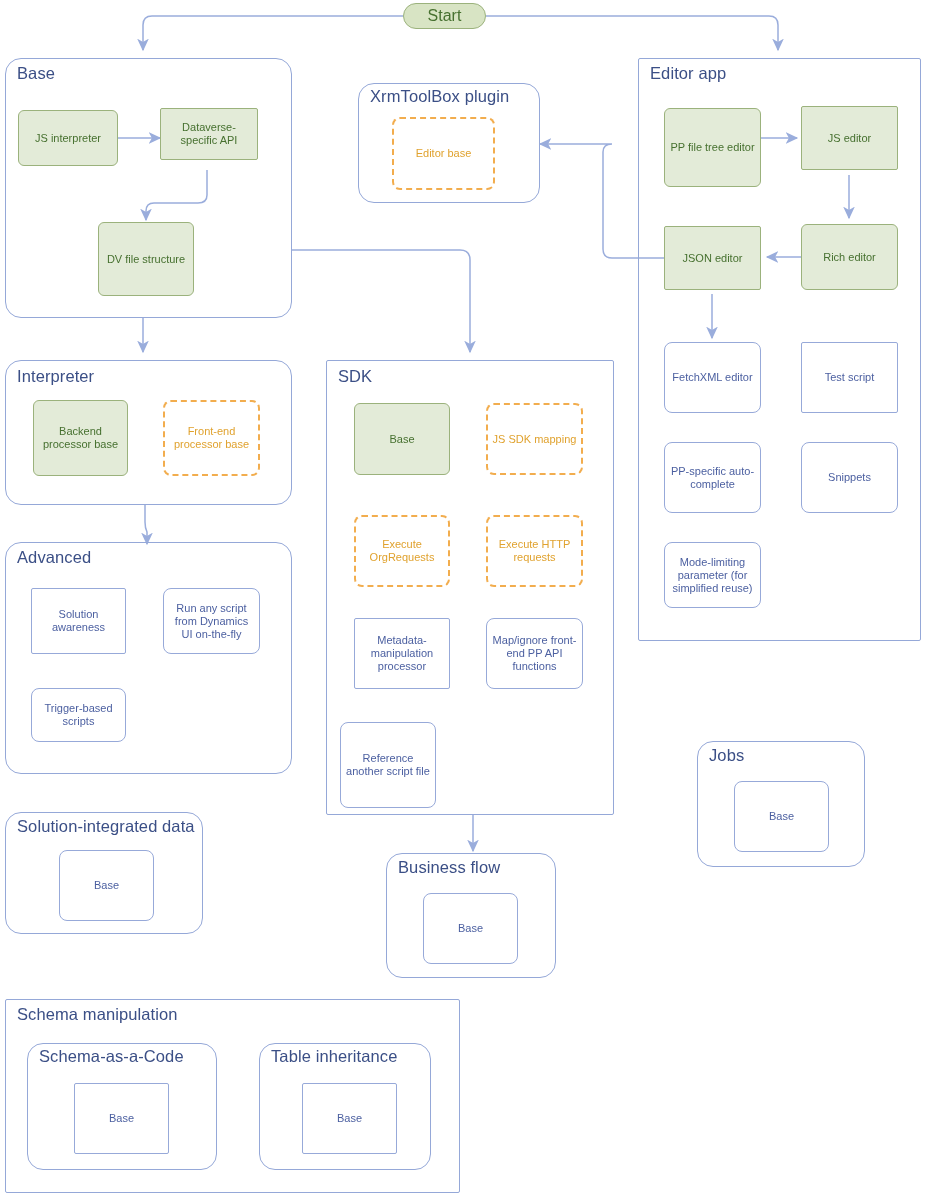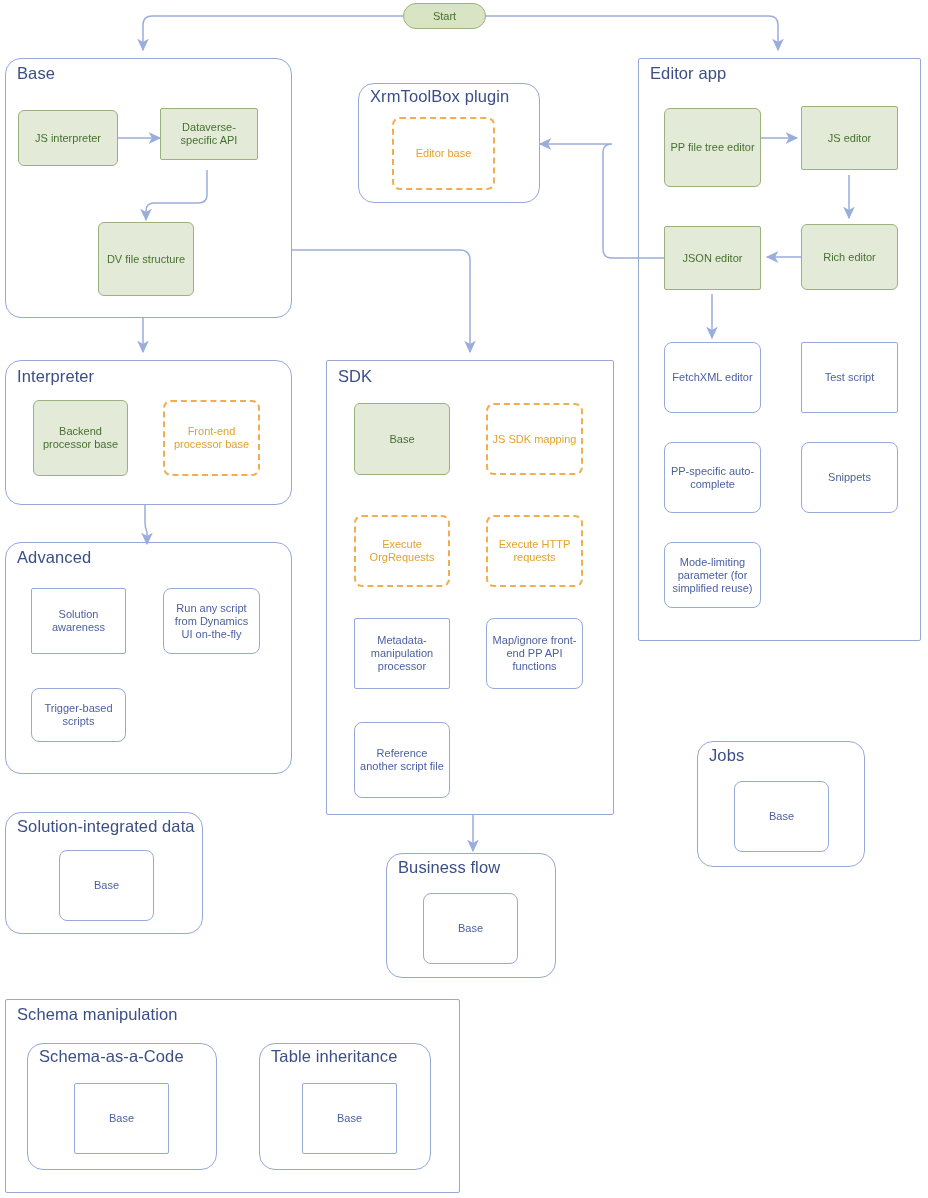--- a/index.html
+++ b/index.html
@@ -63,21 +63,21 @@
     border-radius:8px;
   }
   .start-node{
     position:absolute;
     box-sizing:border-box;
     display:flex;align-items:center;justify-content:center;
     background:#d8e4c4;
     border:1.3px solid #9bb27c;
     border-radius:14px;
     color:#46702f;
-    font-size:11px;
+    font-size:16px;
   }
   
   #wires{position:absolute;left:0;top:0;width:928px;height:1198px;pointer-events:none;}
   .wire{fill:none;stroke:#9aaddc;stroke-width:1.5px;}
   .ahead{fill:#9aaddc;}
 </style>
 </head>
 <body>
 
 <div id="canvas">
@@ -206,21 +206,21 @@
   </div>
   <div class="node dashed" style="left:486px;top:515px;width:97px;height:72px;">
     <span>Execute HTTP requests</span>
   </div>
   <div class="node plain sq" style="left:354px;top:618px;width:96px;height:71px;">
     <span>Metadata-manipulation processor</span>
   </div>
   <div class="node plain" style="left:486px;top:618px;width:97px;height:71px;">
     <span>Map/ignore front-end PP API functions</span>
   </div>
-  <div class="node plain" style="left:354px;top:722px;width:96px;height:76px;">
+  <div class="node plain" style="left:340px;top:722px;width:96px;height:86px;">
     <span>Reference another script file</span>
   </div>
 
   <div class="grp round" style="left:5px;top:812px;width:198px;height:122px;"></div>
   <div class="grp-title" style="left:17px;top:818px;">Solution-integrated data</div>
   <div class="node plain" style="left:59px;top:850px;width:95px;height:71px;">
     <span>Base</span>
   </div>
 
   <div class="grp round" style="left:386px;top:853px;width:170px;height:125px;"></div>

